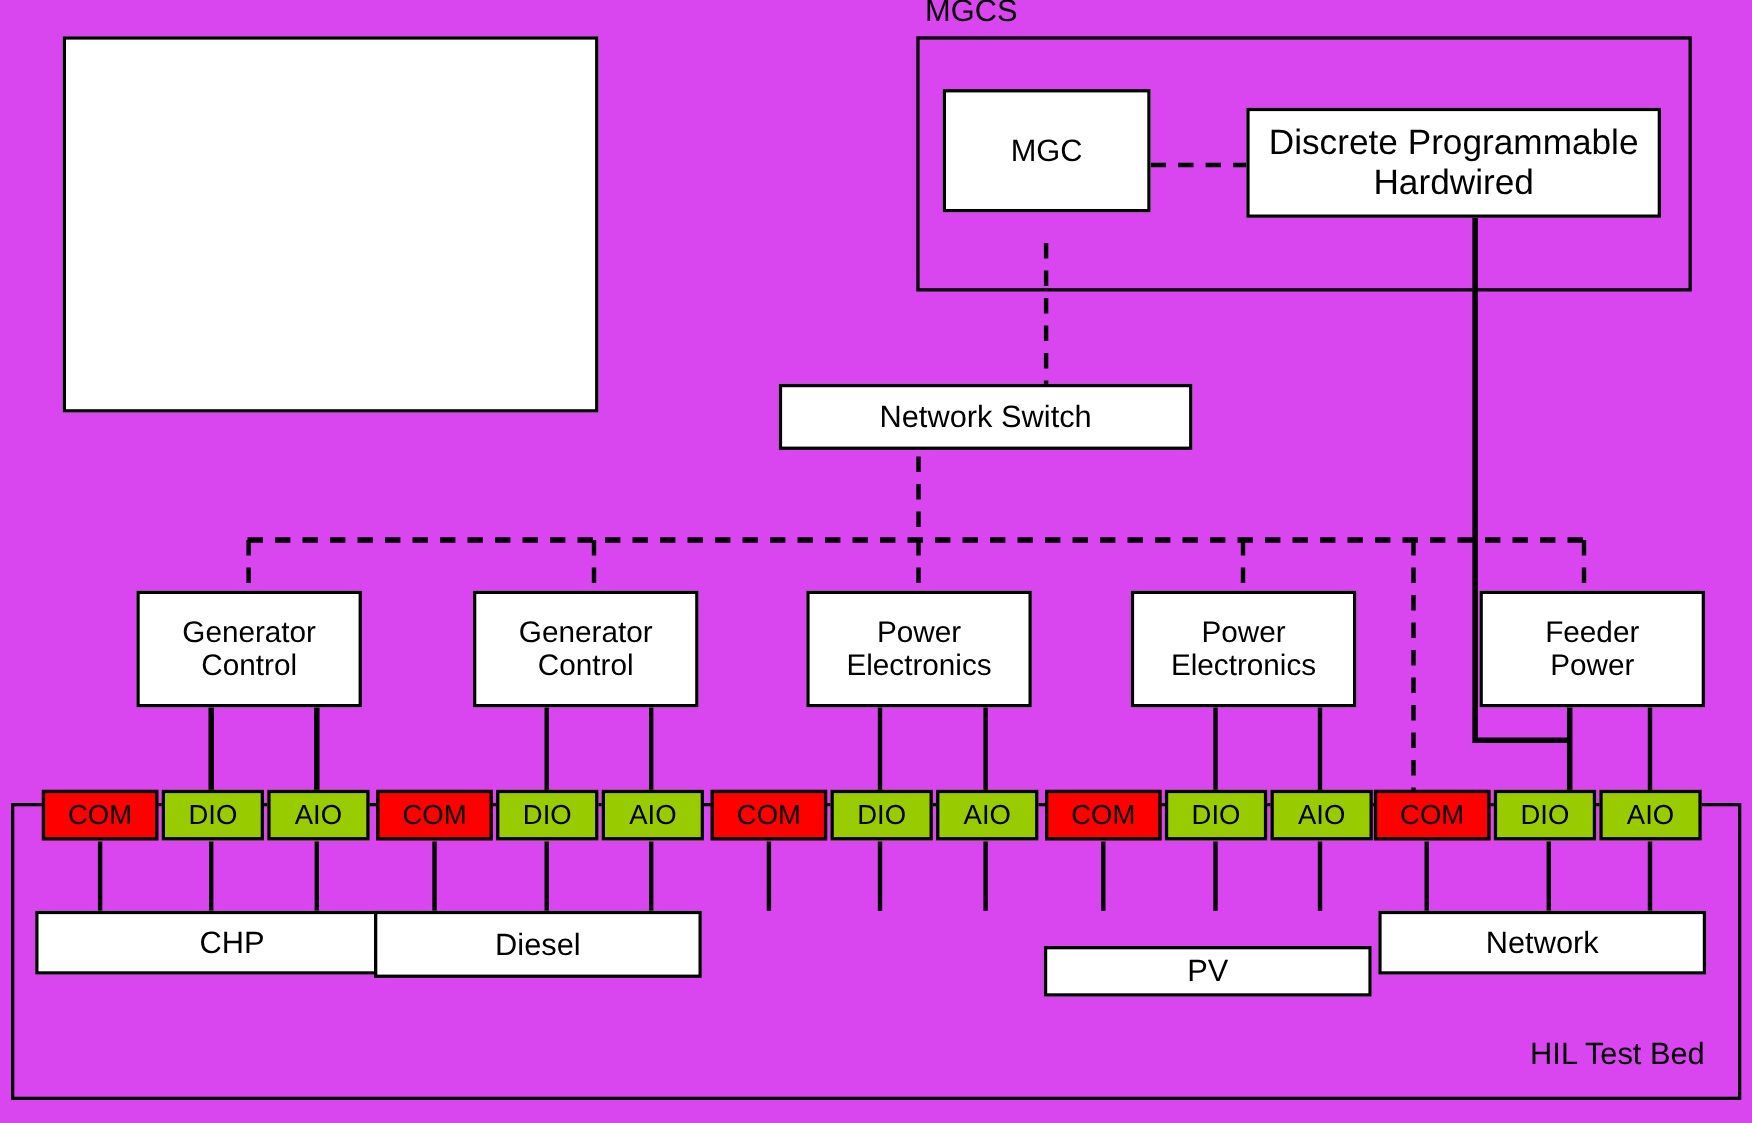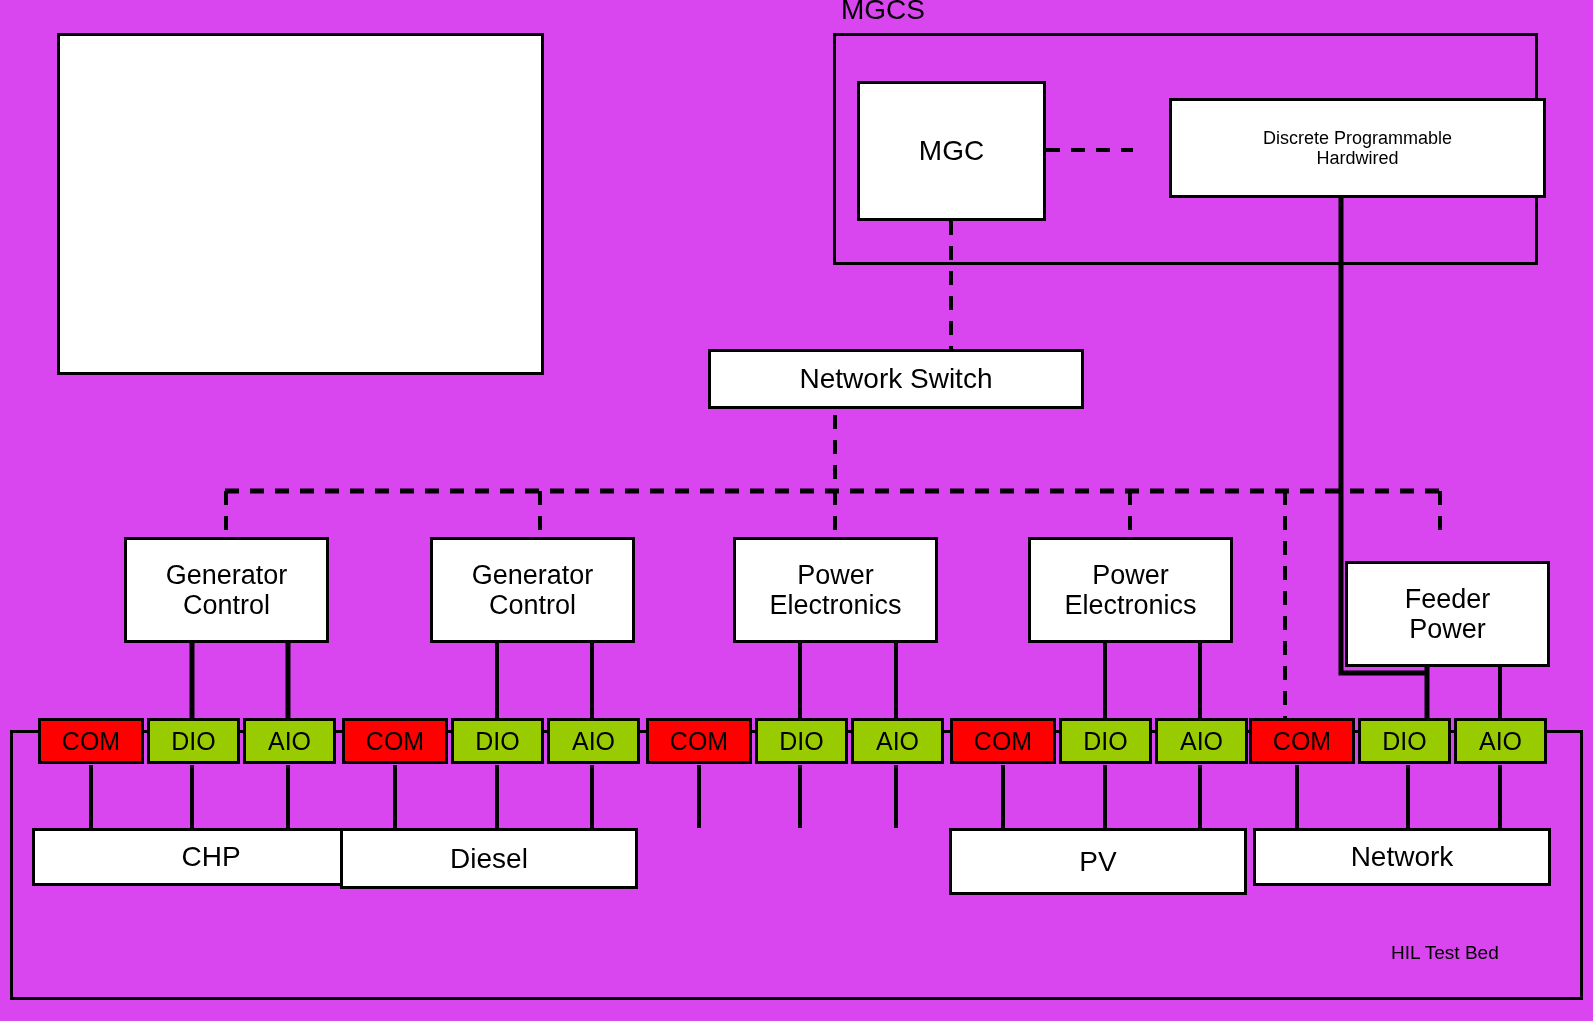--- a/index.html
+++ b/index.html
@@ -128,25 +128,25 @@
 
   <div class="legend-swatch sw-dio" style="left:93px;top:261px;width:93px;height:36px;">DIO</div>
   <div class="legend-text" style="left:245px;top:267px;">Digital Input/Output</div>
 
   <div class="legend-swatch sw-aio" style="left:93px;top:317px;width:93px;height:36px;">AIO</div>
   <div class="legend-text" style="left:245px;top:323px;">Analog Input/Output</div>
 
   <div class="lbl" style="left:841px;top:-6px;font-size:28px;">MGCS</div>
   <div class="box container" style="left:833px;top:33px;width:705px;height:232px;"></div>
 
-  <div class="box" style="left:857px;top:81px;width:189px;height:140px;font-size:28px;z-index:3;">
+  <div class="box" style="left:857px;top:81px;width:189px;height:112px;font-size:28px;z-index:3;">
     <span>MGC</span>
   </div>
 
-  <div class="box" style="left:1133px;top:98px;width:377px;height:100px;font-size:18px;z-index:3;margin-left:36px;">
+  <div class="box" style="left:1133px;top:98px;width:377px;height:100px;font-size:32px;z-index:3;">
     <span>
       <span>Discrete Programmable</span><br>
       <span>Hardwired</span>
     </span>
   </div>
 
   <div class="box" style="left:708px;top:349px;width:376px;height:60px;font-size:28px;z-index:3;">
     <span>Network Switch</span>
   </div>
 
@@ -171,29 +171,29 @@
     </span>
   </div>
 
   <div class="box" style="left:1028px;top:537px;width:205px;height:106px;font-size:27px;z-index:3;">
     <span>
       <span>Power</span><br>
       <span>Electronics</span>
     </span>
   </div>
 
-  <div class="box" style="left:1345px;top:537px;width:205px;height:106px;font-size:27px;z-index:3;margin-top:24px;">
+  <div class="box" style="left:1345px;top:537px;width:205px;height:106px;font-size:27px;z-index:3;">
     <span>
       <span>Feeder</span><br>
       <span>Power</span>
     </span>
   </div>
 
   <div class="box container" style="left:10px;top:730px;width:1573px;height:270px;z-index:1;"></div>
-  <div class="lbl" style="left:1391px;top:942px;font-size:19px;z-index:5;">HIL Test Bed</div>
+  <div class="lbl" style="left:1391px;top:942px;font-size:28px;z-index:5;">HIL Test Bed</div>
 
   <div class="io com" style="left:38px;top:718px;width:106px;height:46px;">COM</div>
   <div class="io dio" style="left:147px;top:718px;width:93px;height:46px;">DIO</div>
   <div class="io aio" style="left:243px;top:718px;width:93px;height:46px;">AIO</div>
 
   <div class="io com" style="left:342px;top:718px;width:106px;height:46px;">COM</div>
   <div class="io dio" style="left:451px;top:718px;width:93px;height:46px;">DIO</div>
   <div class="io aio" style="left:547px;top:718px;width:93px;height:46px;">AIO</div>
 
   <div class="io com" style="left:646px;top:718px;width:106px;height:46px;">COM</div>
@@ -207,20 +207,20 @@
   <div class="io com" style="left:1249px;top:718px;width:106px;height:46px;">COM</div>
   <div class="io dio" style="left:1358px;top:718px;width:93px;height:46px;">DIO</div>
   <div class="io aio" style="left:1454px;top:718px;width:93px;height:46px;">AIO</div>
 
   <div class="box" style="left:32px;top:828px;width:358px;height:58px;font-size:28px;z-index:3;">
     <span>CHP</span>
   </div>
   <div class="box" style="left:340px;top:828px;width:298px;height:61px;font-size:28px;z-index:3;">
     <span>Diesel</span>
   </div>
-  <div class="box" style="left:949px;top:828px;width:298px;height:67px;font-size:28px;z-index:3;">
+  <div class="box" style="left:949px;top:860px;width:298px;height:46px;font-size:28px;z-index:3;">
     <span>PV</span>
   </div>
   <div class="box" style="left:1253px;top:828px;width:298px;height:58px;font-size:28px;z-index:3;">
     <span>Network</span>
   </div>
 
 </div>
 
 </body></html>

